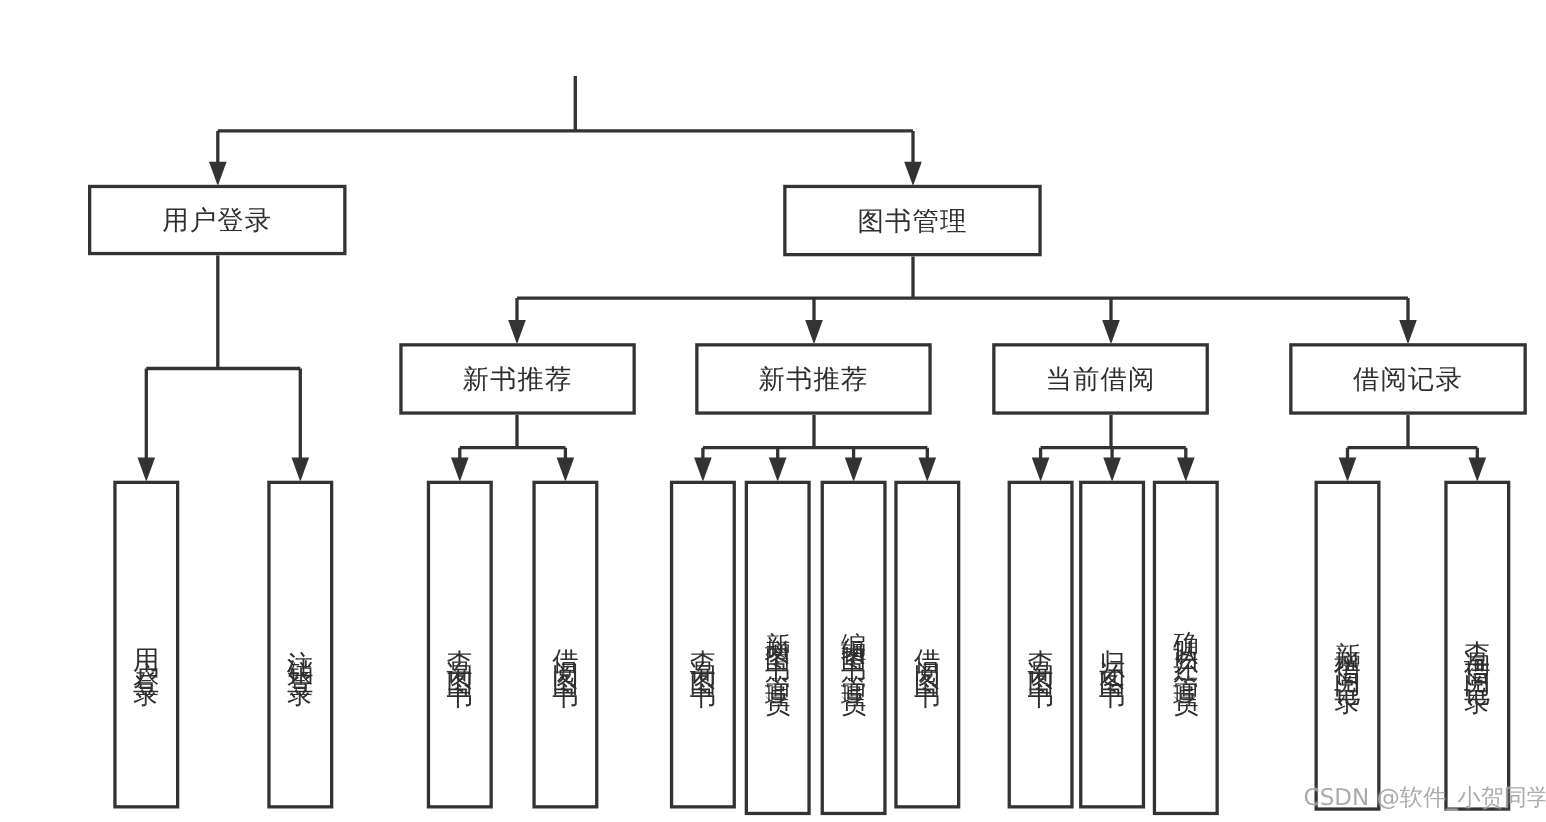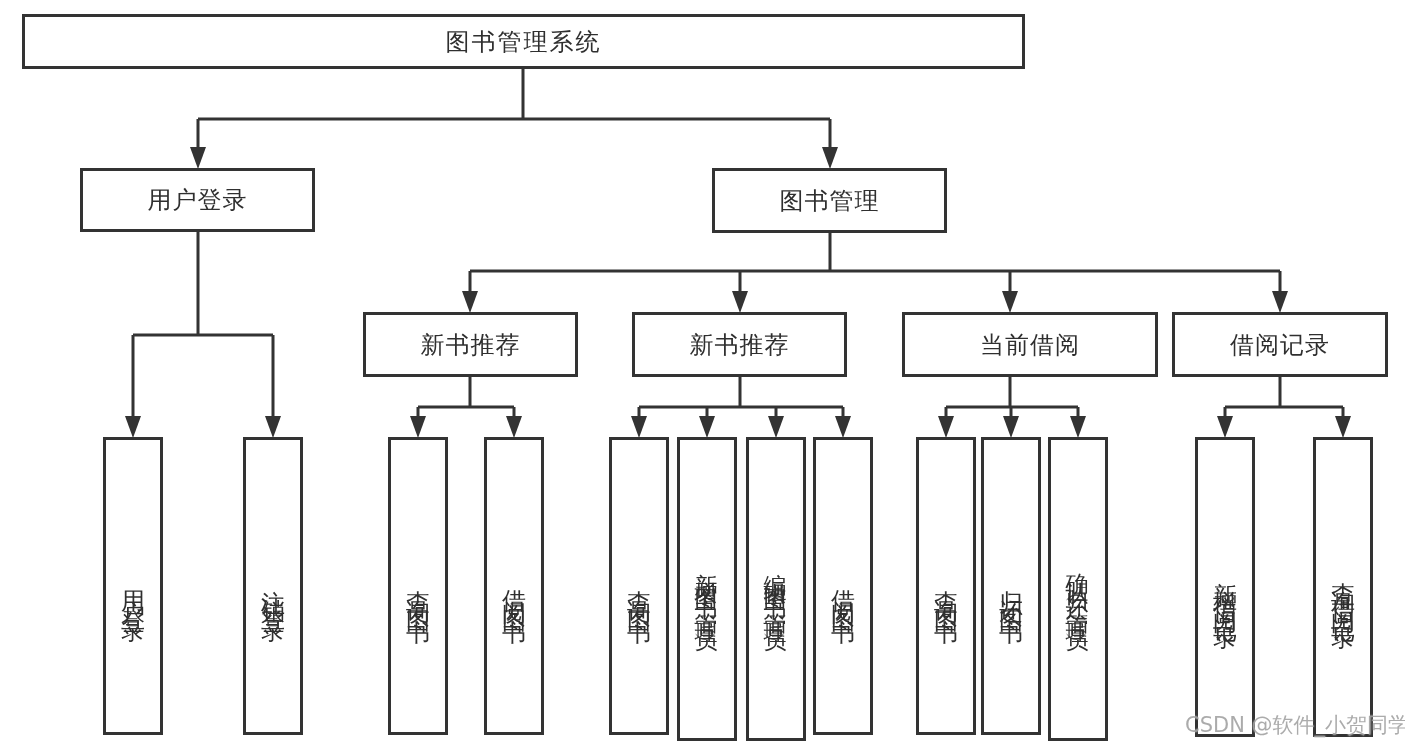--- a/index.html
+++ b/index.html
@@ -105,38 +105,35 @@
       <polygon points="768,416 784,416 776,438"></polygon>
       <polygon points="835,416 851,416 843,438"></polygon>
       <polygon points="938,416 954,416 946,438"></polygon>
       <polygon points="1003,416 1019,416 1011,438"></polygon>
       <polygon points="1070,416 1086,416 1078,438"></polygon>
       <polygon points="1217,416 1233,416 1225,438"></polygon>
       <polygon points="1335,416 1351,416 1343,438"></polygon>
     </g>
   </svg>
 
-  <div class="box hbox root-box" style="left:22px; top:14px; width:1003px; height:55px;">
-    <span>图书管理系统</span>
-  </div>
 
   <div class="box hbox" style="left:80px; top:168px; width:235px; height:64px;">
     <span>用户登录</span>
   </div>
   <div class="box hbox" style="left:363px; top:312px; width:215px; height:65px;">
     <span>新书推荐</span>
   </div>
 
   <div class="box hbox" style="left:712px; top:168px; width:235px; height:65px;">
     <span>图书管理</span>
   </div>
   <div class="box hbox" style="left:632px; top:312px; width:215px; height:65px;">
     <span>新书推荐</span>
   </div>
-  <div class="box hbox" style="left:902px; top:312px; width:256px; height:65px;align-items:center;">
+  <div class="box hbox" style="left:902px; top:312px; width:197px; height:65px;align-items:center;">
     <span>当前借阅</span>
   </div>
   <div class="box hbox" style="left:1172px; top:312px; width:216px; height:65px;">
     <span>借阅记录</span>
   </div>
 
   <div class="box vbox" style="left:103px; top:437px; width:60px; height:298px;">
     <span>用户登录</span>
   </div>
   <div class="box vbox" style="left:243px; top:437px; width:60px; height:298px;">

